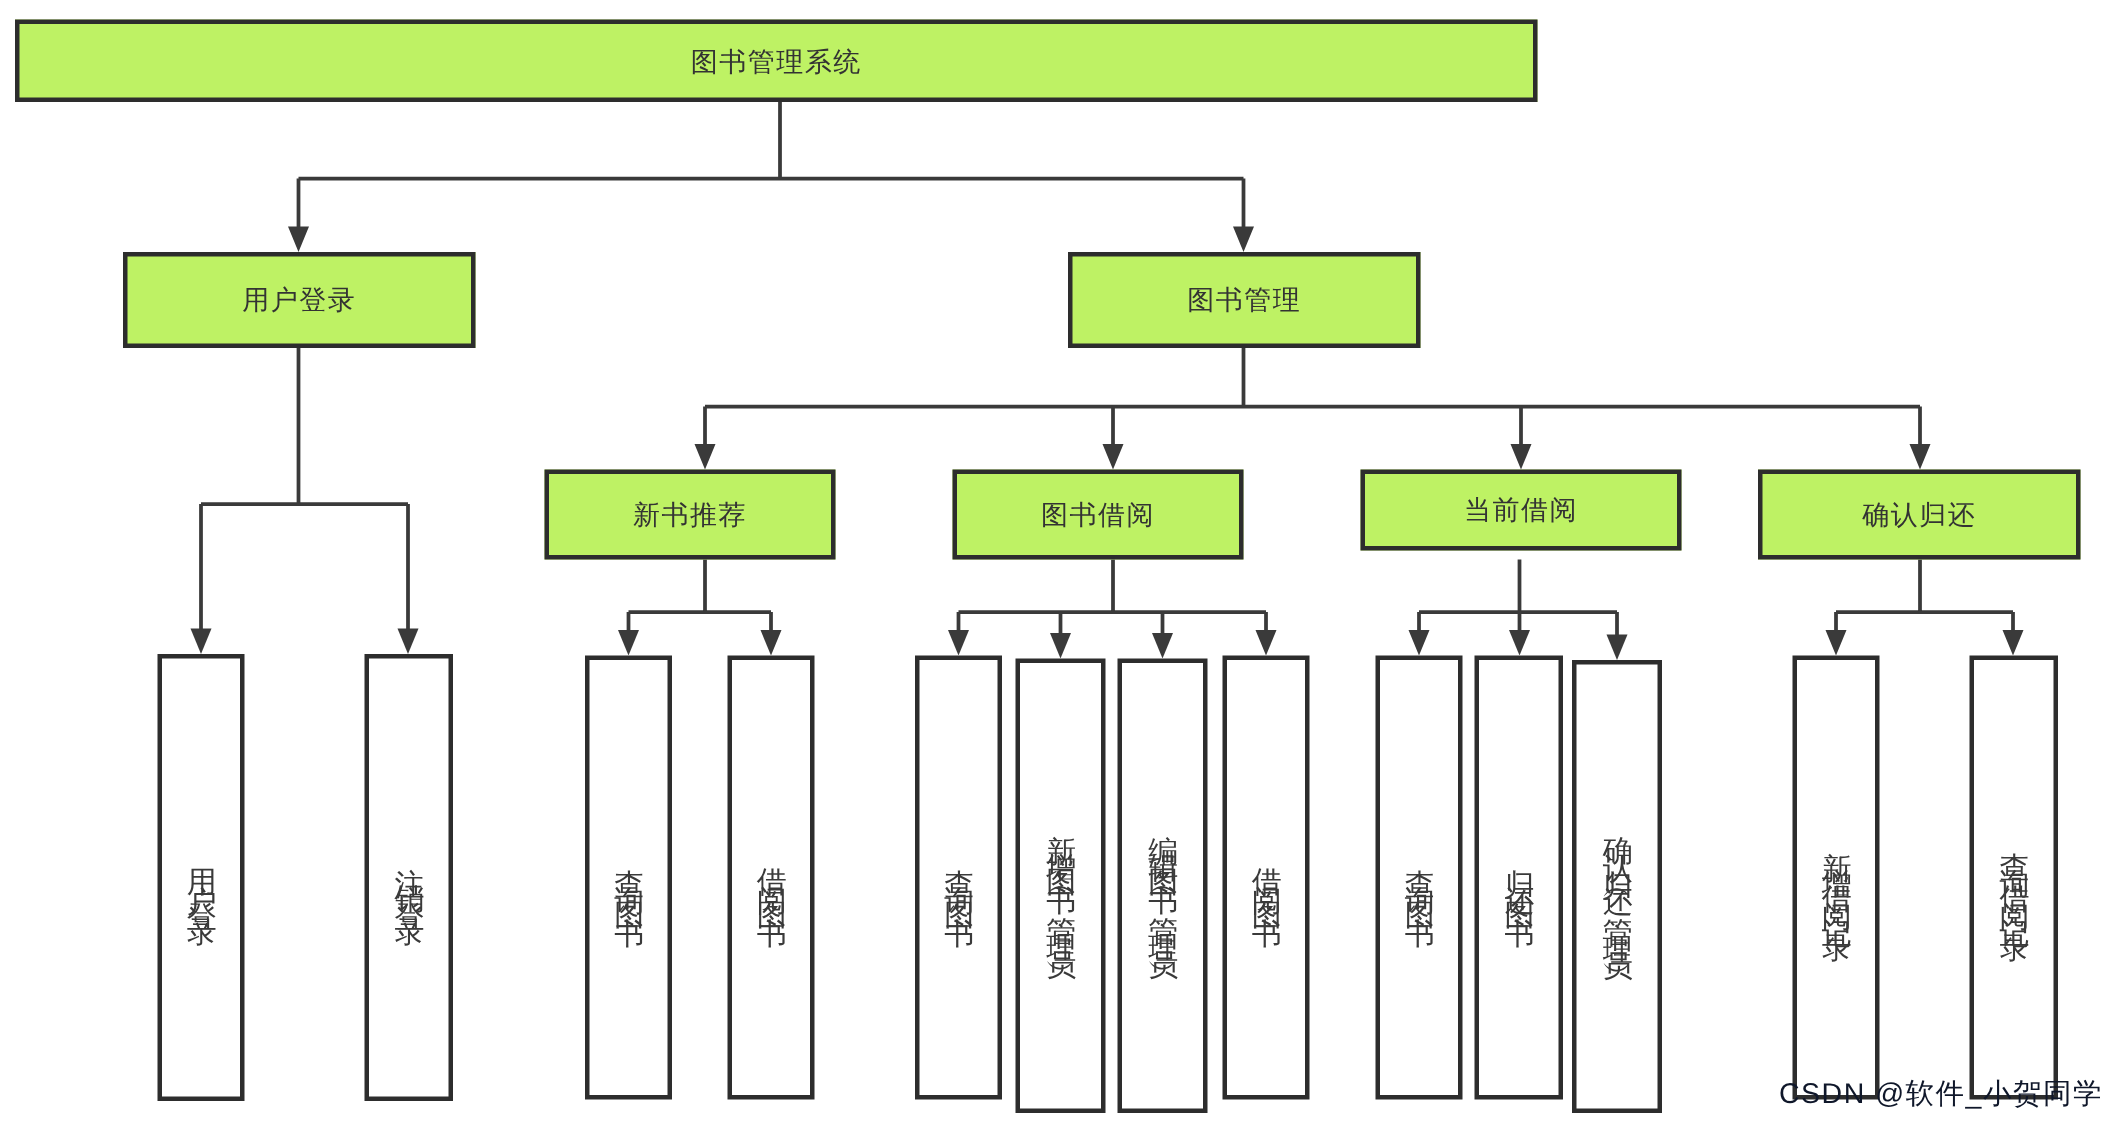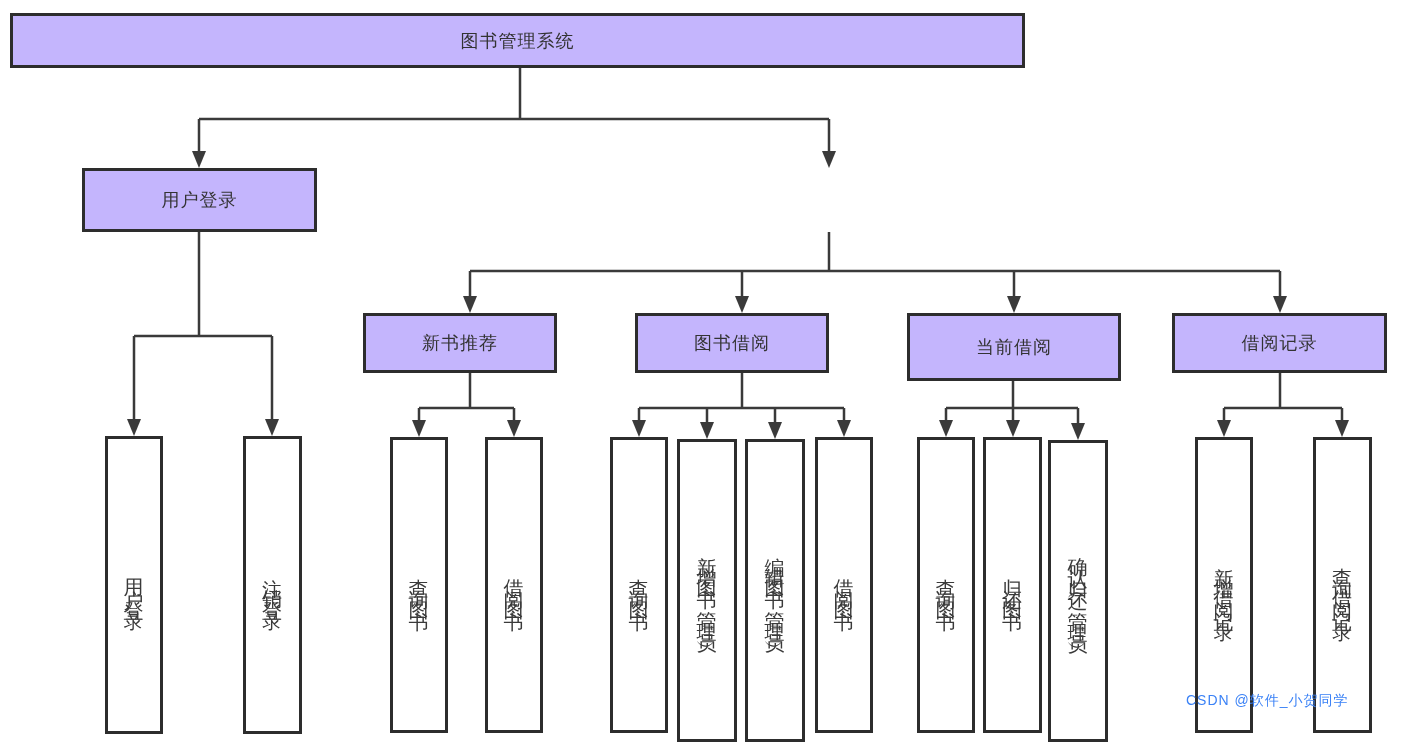--- a/index.html
+++ b/index.html
@@ -11,21 +11,21 @@
     background:#ffffff;
     overflow:hidden;
   }
   .connectors {
     position:absolute; left:0; top:0; width:1405px; height:747px;
     pointer-events:none;
   }
   .hbox {
     position:absolute;
     border:3px solid #2d2d2d;
-    background:#c4b5fd;
+    background:#bef264;
     display:flex; align-items:center; justify-content:center;
     font-size:18px; color:#333333;
     letter-spacing:1px;
     z-index:2;
   }
   .vbox {
     position:absolute;
     border:3px solid #2d2d2d;
     background:#ffffff;
     display:flex; align-items:center; justify-content:center;
@@ -34,23 +34,23 @@
   .vtext {
     writing-mode:vertical-rl;
     text-orientation:mixed;
     font-size:20px; color:#3a3a3a;
     line-height:1;
     letter-spacing:11px;
     white-space:nowrap;
   }
   .watermark {
     position:absolute;
-    left:1186px; top:692px;
-    font-size:14px;
-    color:#3b82f6;
+    left:1186px; top:716px;
+    font-size:19px;
+    color:#0f172a;
     letter-spacing:1px;
     z-index:5;
     white-space:nowrap;
   }
 </style>
 </head>
 <body>
 
 <div class="stage">
 
@@ -87,32 +87,35 @@
     </g>
   </svg>
 
   <div class="hbox" style="left:10px; top:13px; width:1015px; height:55px;">
     <span>图书管理系统</span>
   </div>
 
   <div class="hbox" style="left:82px; top:168px; width:235px; height:64px;">
     <span>用户登录</span>
   </div>
+  <div class="hbox" style="left:712px; top:168px; width:235px; height:64px;">
+    <span>图书管理</span>
+  </div>
 
   <div class="hbox" style="left:363px; top:313px; width:194px; height:60px;">
     <span>新书推荐</span>
   </div>
   <div class="hbox" style="left:635px; top:313px; width:194px; height:60px;">
     <span>图书借阅</span>
   </div>
-  <div class="hbox" style="left:907px; top:313px; width:214px; height:68px;">
+  <div class="hbox" style="left:907px; top:313px; width:214px; height:54px;">
     <span>当前借阅</span>
   </div>
   <div class="hbox" style="left:1172px; top:313px; width:215px; height:60px;">
-    <span>借阅记录</span>
+    <span>确认归还</span>
   </div>
 
   <div class="vbox" style="left:105px; top:436px; width:58px; height:298px;">
     <span class="vtext">用户登录</span>
   </div>
   <div class="vbox" style="left:243px; top:436px; width:59px; height:298px;">
     <span class="vtext">注销登录</span>
   </div>
 
   <div class="vbox" style="left:390px; top:437px; width:58px; height:296px;">

